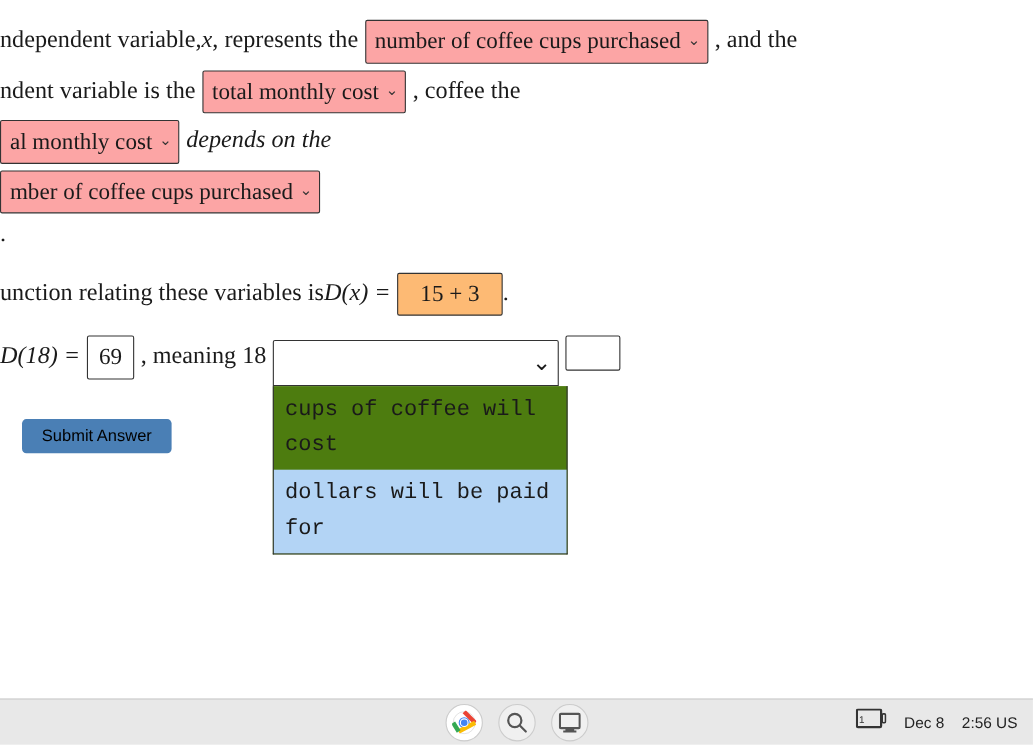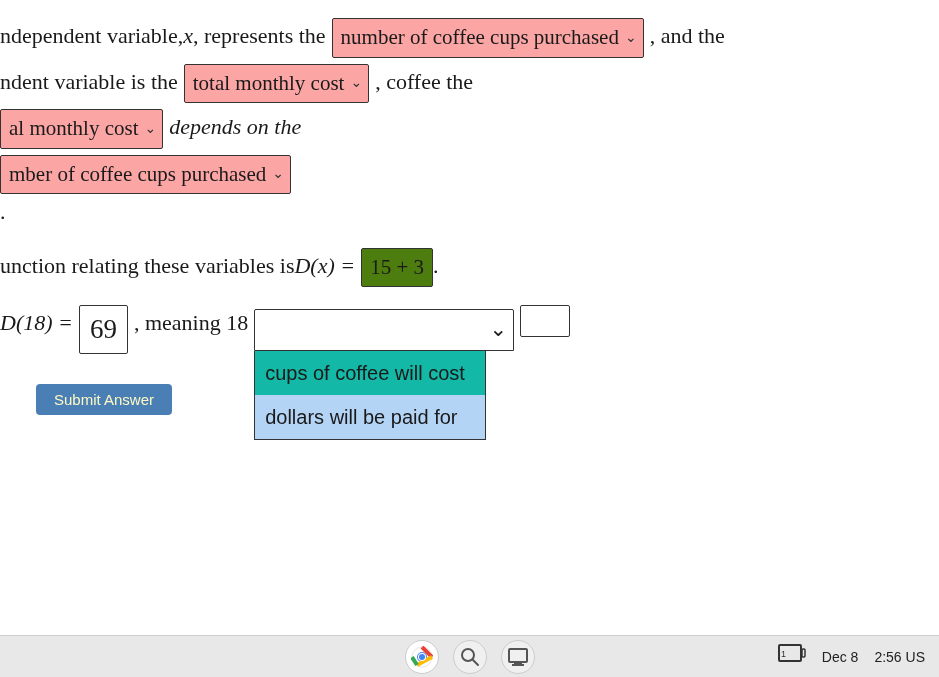--- a/index.html
+++ b/index.html
@@ -55,32 +55,32 @@
       font-size: 14px;
       color: #333;
     }
 
     .value-box {
       display: inline-block;
       border: 1.5px solid #333;
       border-radius: 2px;
       padding: 2px 10px;
       background: white;
-      font-size: 27px;
+      font-size: 21px;
       font-family: Georgia, serif;
       min-width: 40px;
       text-align: center;
     }
 
     .equation-box {
       display: inline-block;
       border: 1.5px solid #333;
       border-radius: 2px;
-      padding: 2px 8px;
-      background: #4d7c0f;
+      padding: 2px 20px;
+      background: #fdba74;
       font-size: 21px;
       font-family: Georgia, serif;
     }
 
     .empty-box {
       display: inline-block;
       border: 1.5px solid #333;
       border-radius: 2px;
       padding: 2px 10px;
       background: white;
@@ -105,50 +105,50 @@
       font-size: 21px;
       font-family: Georgia, serif;
       cursor: pointer;
       min-width: 260px;
     }
 
     .dropdown-open-menu {
       position: absolute;
       top: 100%;
       left: 0;
-      width: 232px;
+      width: 268px;
       border: 1.5px solid #333;
       border-top: none;
-      background: #14b8a6;
+      background: #4d7c0f;
       z-index: 100;
       font-size: 20px;
-      font-family: Liberation Sans, sans-serif;
+      font-family: Liberation Mono, monospace;
     }
 
     .dropdown-open-menu .option {
       padding: 6px 10px;
       cursor: pointer;
     }
 
     .dropdown-open-menu .option.highlighted {
       background: #b3d4f5;
     }
 
     .submit-btn {
       display: inline-block;
       background: #4a7fb5;
-      color: #fef9c3;
+      color: #000000;
       font-size: 15px;
       font-family: Arial, sans-serif;
       border: none;
       border-radius: 4px;
       padding: 7px 18px;
       cursor: pointer;
       margin-top: 24px;
-      margin-left: 26px;
+      margin-left: 10px;
     }
 
     .taskbar {
       position: absolute;
       bottom: 0;
       left: 0;
       right: 0;
       height: 42px;
       background: #e8e8e8;
       display: flex;

